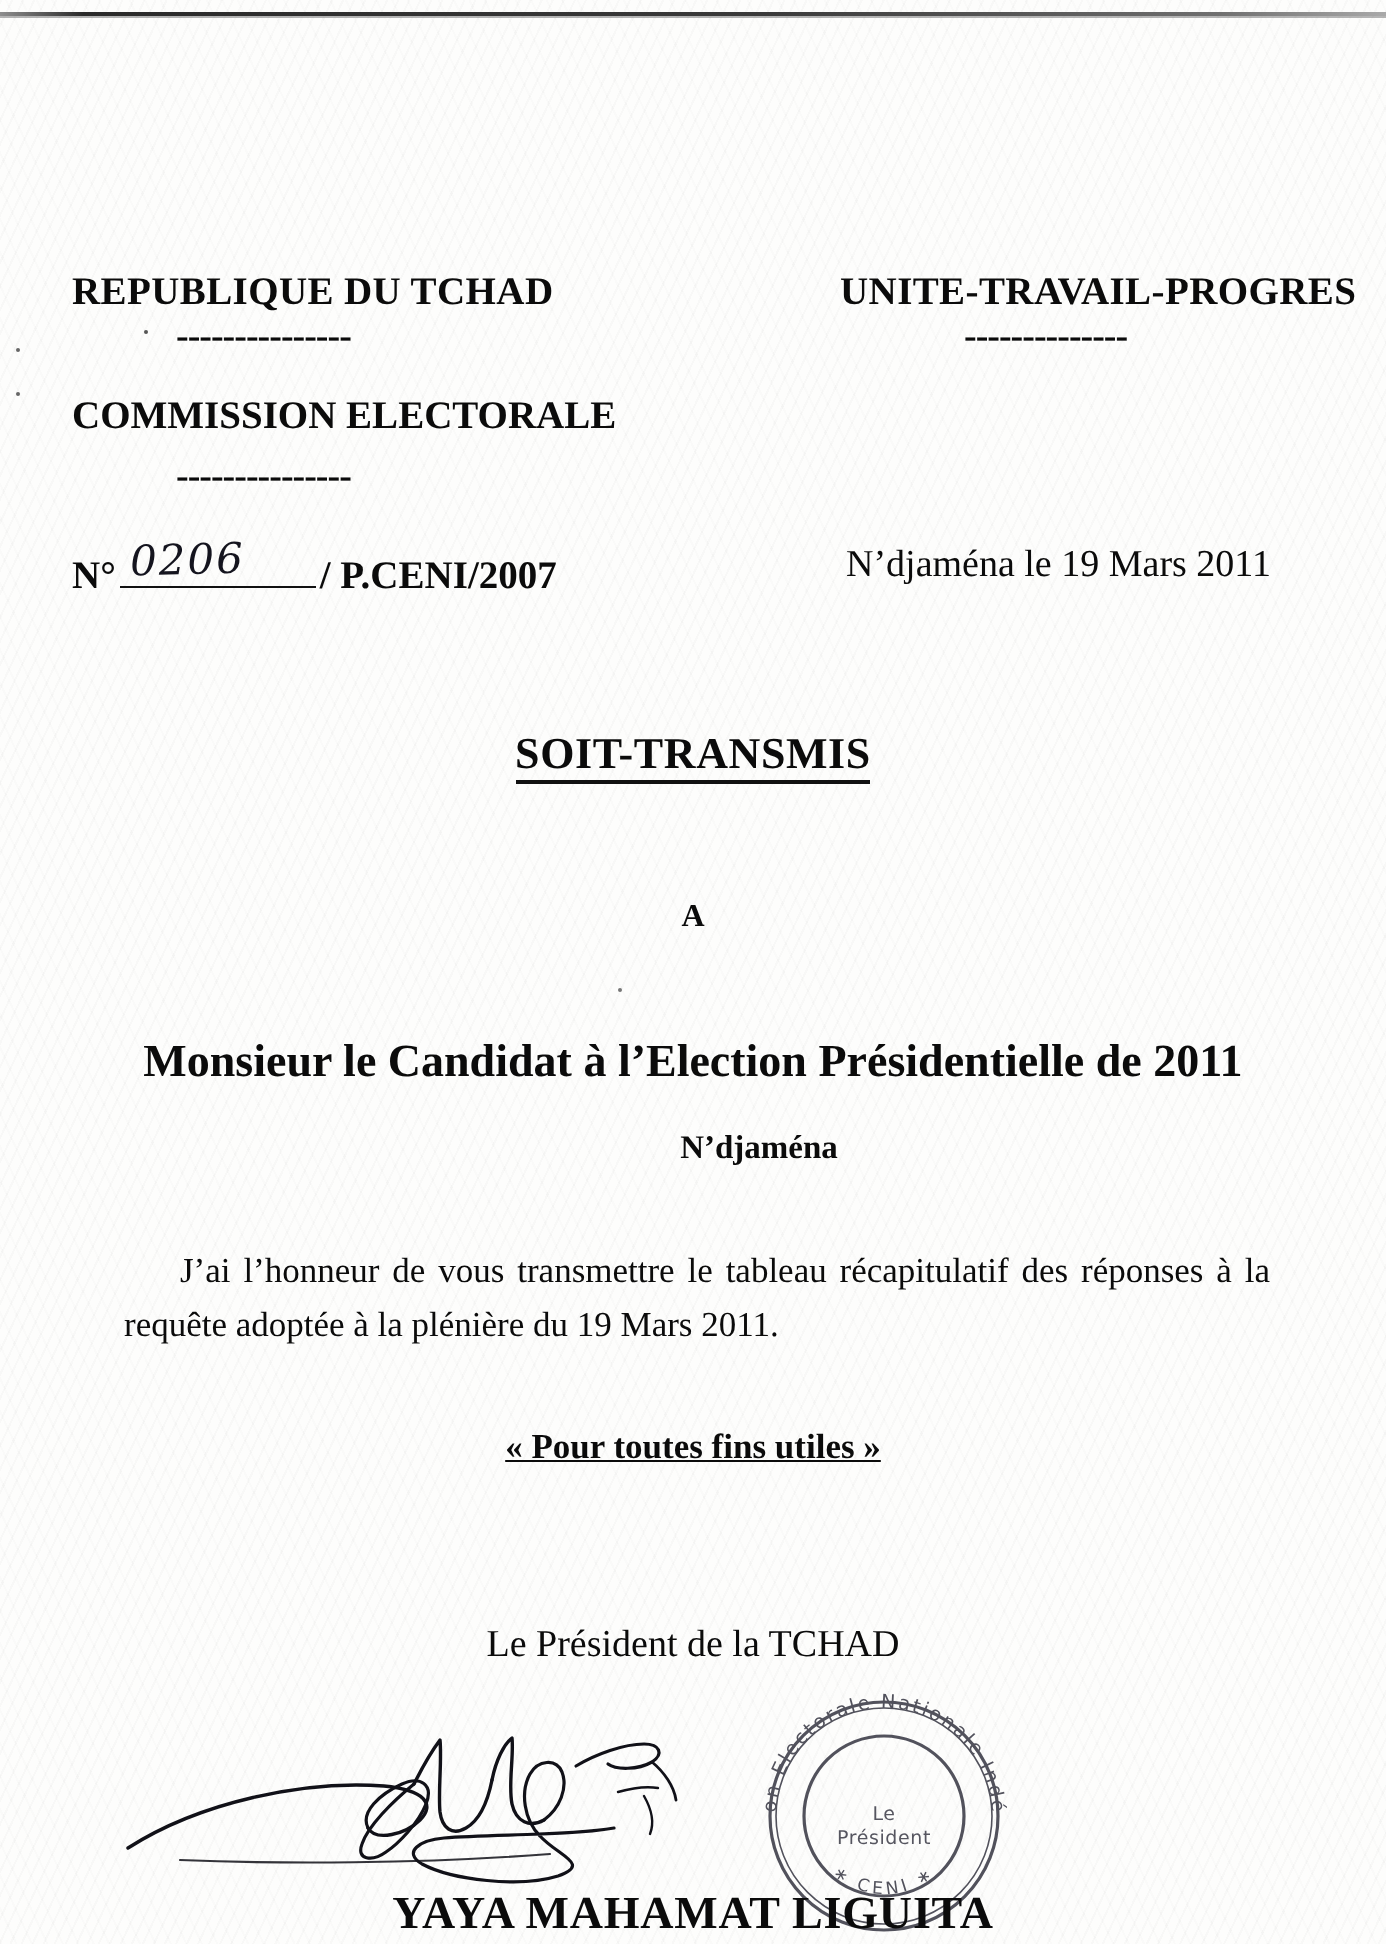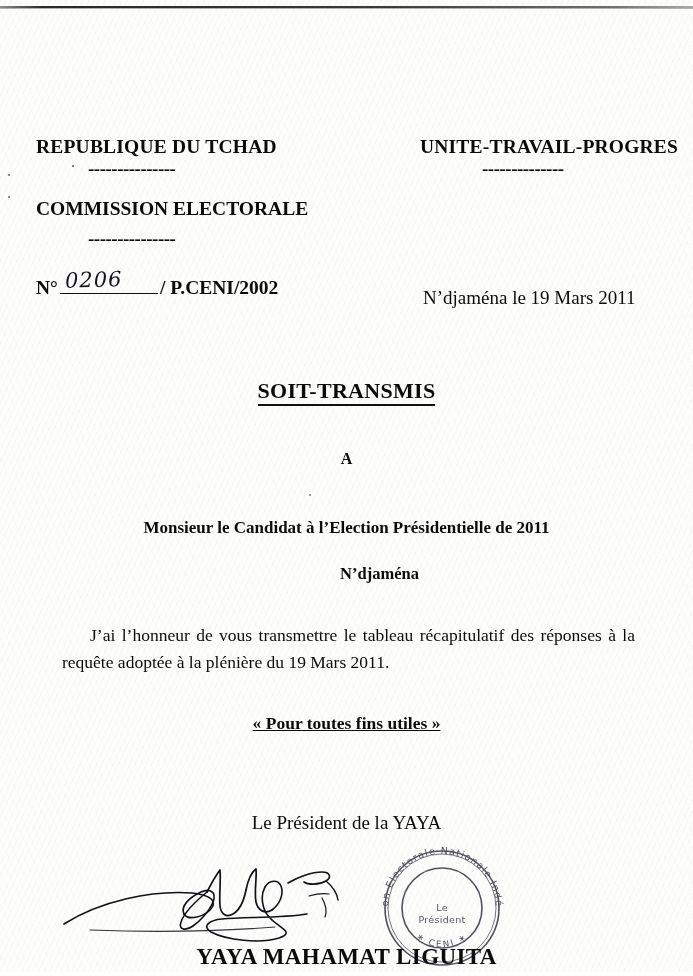--- a/index.html
+++ b/index.html
@@ -149,36 +149,35 @@
     font-weight: normal;
     font-size: 21px;
     letter-spacing: 1px;
     color: #14141e;
     transform: rotate(-1.5deg);
   }
   .ref-suffix { white-space: pre; }
   .date-line {
     position: absolute;
     left: 423px;
-    top: 287px;
+    top: 272px;
     font-size: 19px;
     font-weight: normal;
   }
 
   
   .doc-title {
     position: absolute;
     left: 0;
     top: 364px;
     width: 693px;
     text-align: center;
     font-size: 22px;
     font-weight: bold;
     letter-spacing: .3px;
-    margin-top: 14px;
   }
   .doc-title span {
     border-bottom: 2.2px solid #111;
     padding-bottom: 1px;
   }
 
   
   .addr-a {
     position: absolute;
     left: 0;
@@ -187,21 +186,21 @@
     text-align: center;
     font-size: 16px;
     font-weight: bold;
   }
   .addr-line1 {
     position: absolute;
     left: 0;
     top: 518px;
     width: 693px;
     text-align: center;
-    font-size: 17px;
+    font-size: 23px;
     font-weight: bold;
   }
   .addr-line2 {
     position: absolute;
     left: 0;
     top: 564px;
     width: 693px;
     text-align: center;
     font-size: 16.5px;
     font-weight: bold;
@@ -320,42 +319,42 @@
   <div class="hdr-commission-l1">COMMISSION ELECTORALE</div>
 
 
   <div class="rule-dashes hdr-left-rule2">---------------</div>
 
   <div class="ref-line">
     <span class="ref-label">N°</span>
     <span class="ref-number-slot">
       <span class="ref-number-hand">0206</span>
     </span>
-    <span class="ref-suffix">/ P.CENI/2002</span>
+    <span class="ref-suffix">/ P.CENI/2007</span>
   </div>
 
   <div class="date-line">N’djaména le 19 Mars 2011</div>
 
   <div class="doc-title">
     <span>SOIT-TRANSMIS</span>
   </div>
 
   <div class="addr-a">A</div>
 
   <div class="speck-d"></div>
 
   <div class="addr-line1">Monsieur le Candidat à l’Election Présidentielle de 2011</div>
 
   <div class="addr-line2">N’djaména</div>
 
   <div class="body-paragraph">J’ai l’honneur de vous transmettre le tableau récapitulatif des réponses à la requête adoptée à la plénière du 19 Mars 2011.</div>
 
   <div class="closing-formula">« Pour toutes fins utiles »</div>
 
-  <div class="signature-title">Le Président de la YAYA</div>
+  <div class="signature-title">Le Président de la TCHAD</div>
 
   <svg class="signature-mark" viewBox="0 0 310 95">
     <g fill="none" stroke="#111118" stroke-linecap="round" stroke-linejoin="round">
       <path d="M4,72 C40,49 92,38 132,41 C152,43 158,50 150,58 C143,65 128,69 124,62" stroke-width="1.7"></path>
       <path d="M124,62 C120,54 130,45 141,40 C150,36 157,40 153,50 C149,60 139,70 133,74
                C126,79 118,78 121,70 C124,61 136,49 147,40" stroke-width="1.6"></path>
       <path d="M147,40 C152,30 157,22 160,18 C161,28 159,44 160,54 C161,62 166,66 173,62
                C180,58 184,48 186,38" stroke-width="1.7"></path>
       <path d="M186,38 C188,28 192,20 196,17 C197,26 194,40 196,50 C198,59 205,62 212,58" stroke-width="1.7"></path>
       <path d="M212,58 C220,52 224,42 221,34 C218,27 209,28 205,35 C200,44 202,58 210,66

